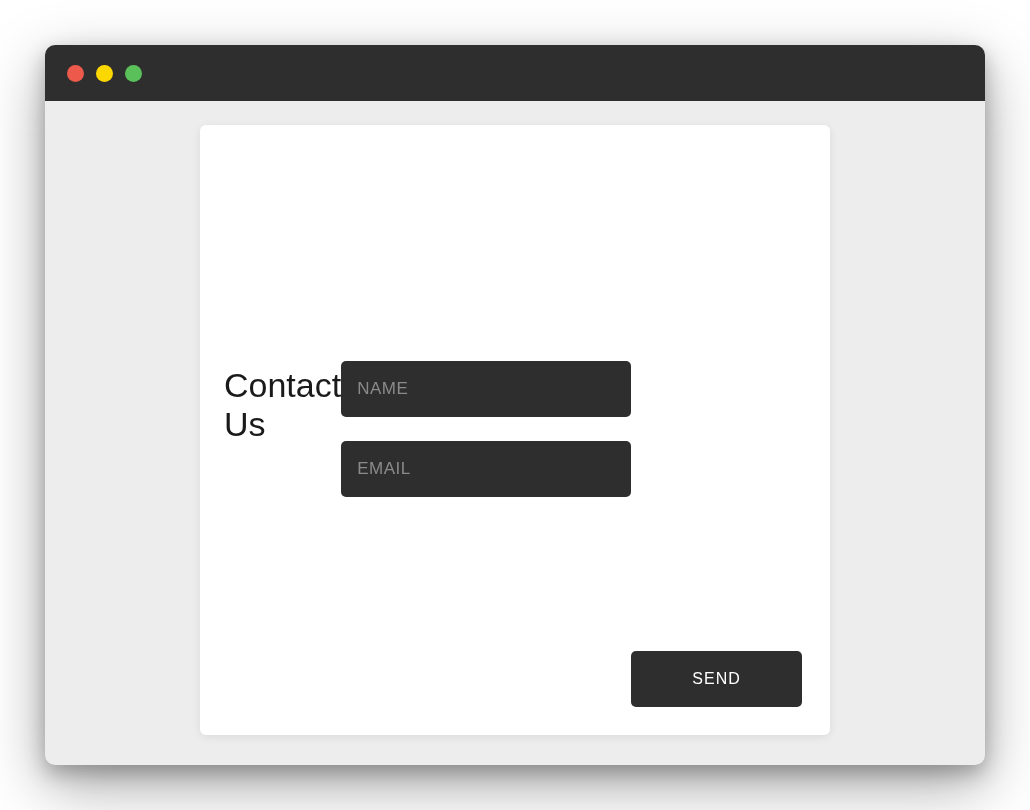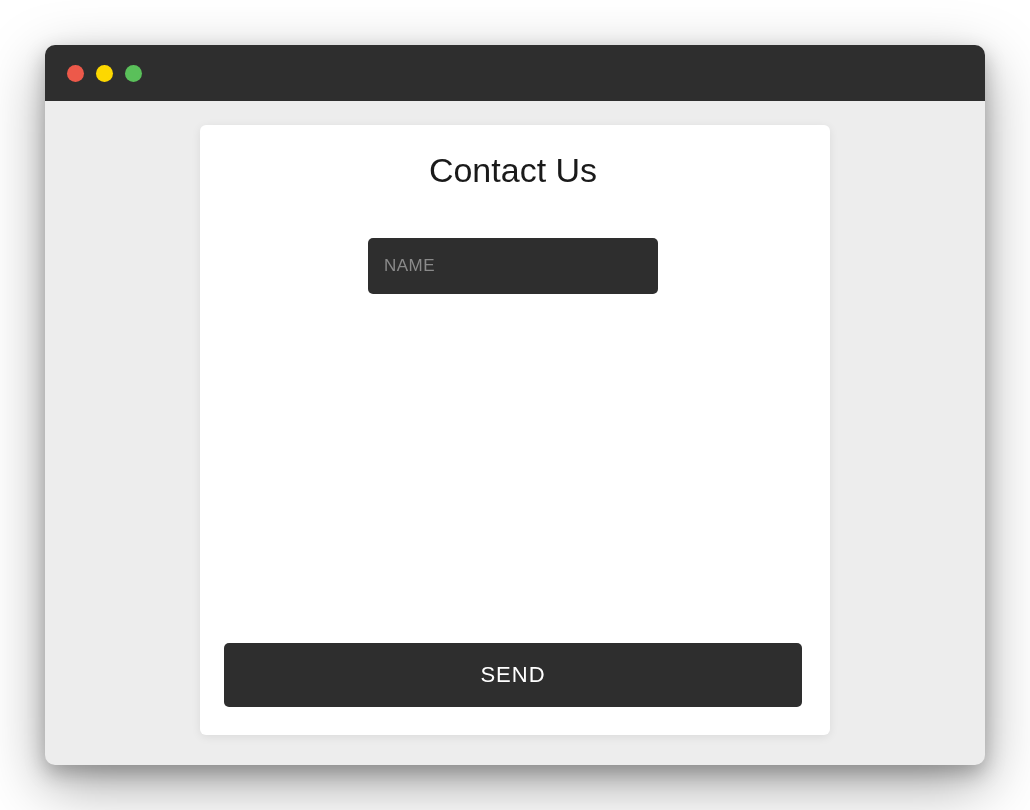--- a/index.html
+++ b/index.html
@@ -55,21 +55,21 @@
       padding-top: 24px;
     }
     
     .card {
       width: 630px;
       height: 610px;
       background: #ffffff;
       border-radius: 6px;
       box-shadow: 0 2px 10px rgba(0,0,0,0.08);
       display: flex;
-      flex-direction: column;
+      flex-direction: row;
       align-items: center;
       padding: 26px 28px 28px 24px;
     }
     
     .card-title {
       font-size: 34px;
       font-weight: 400;
       color: #1a1a1a;
       margin-bottom: 48px;
     }
@@ -114,26 +114,26 @@
       font-family: Arial, Helvetica, sans-serif;
     }
     
     .message-area::placeholder {
       color: #8a8a8a;
       letter-spacing: 0.5px;
     }
     
     .send-button {
       width: 100%;
-      height: 64px;
+      height: 56px;
       background: #2e2e2e;
       border: none;
       border-radius: 5px;
       color: #ffffff;
-      font-size: 22px;
+      font-size: 16px;
       letter-spacing: 1px;
       cursor: pointer;
       margin-top: auto;
     }
   </style>
 </head>
 <body>
 
 <div class="browser-window">
   <div class="titlebar">
@@ -142,20 +142,21 @@
     <div class="traffic-light green"></div>
   </div>
 
   <div class="content-area">
     <div class="card">
       <h1 class="card-title">Contact Us</h1>
 
       <div class="form-fields">
         <input type="text" class="text-input" placeholder="NAME" style="">
 
+        <input type="text" class="text-input" placeholder="EMAIL" style="">
 
 
       </div>
 
       <button class="send-button">SEND</button>
     </div>
   </div>
 </div>
 
 </body></html>

